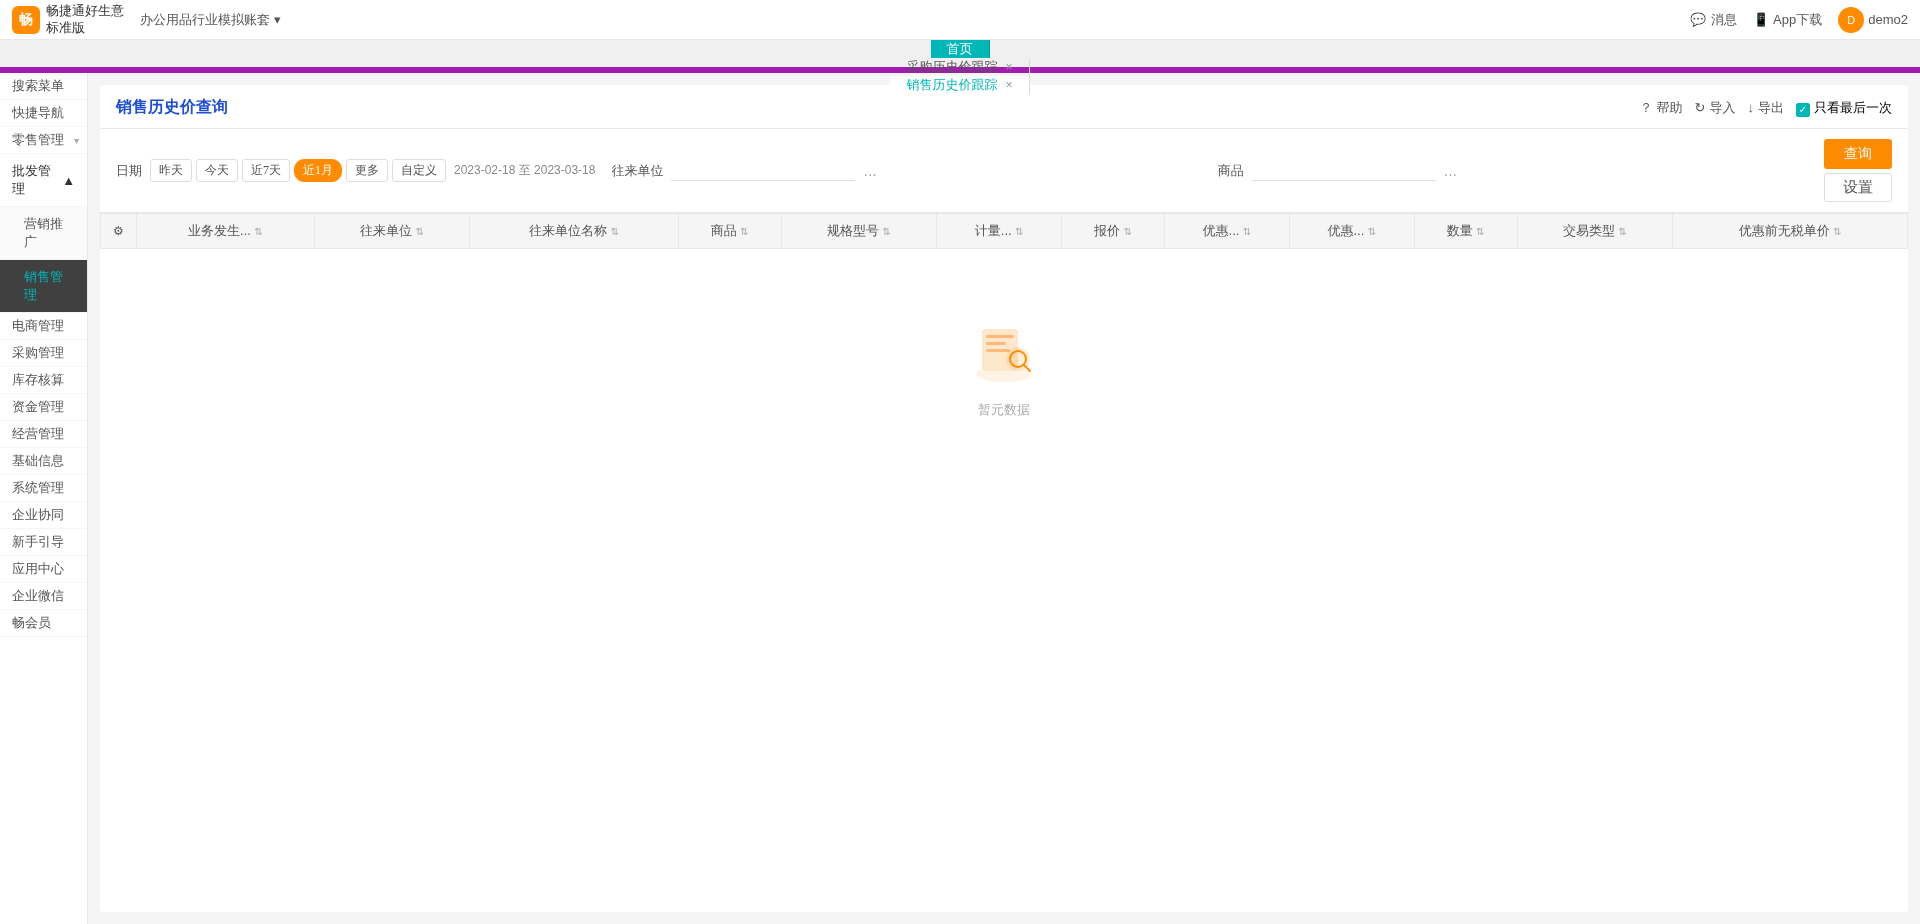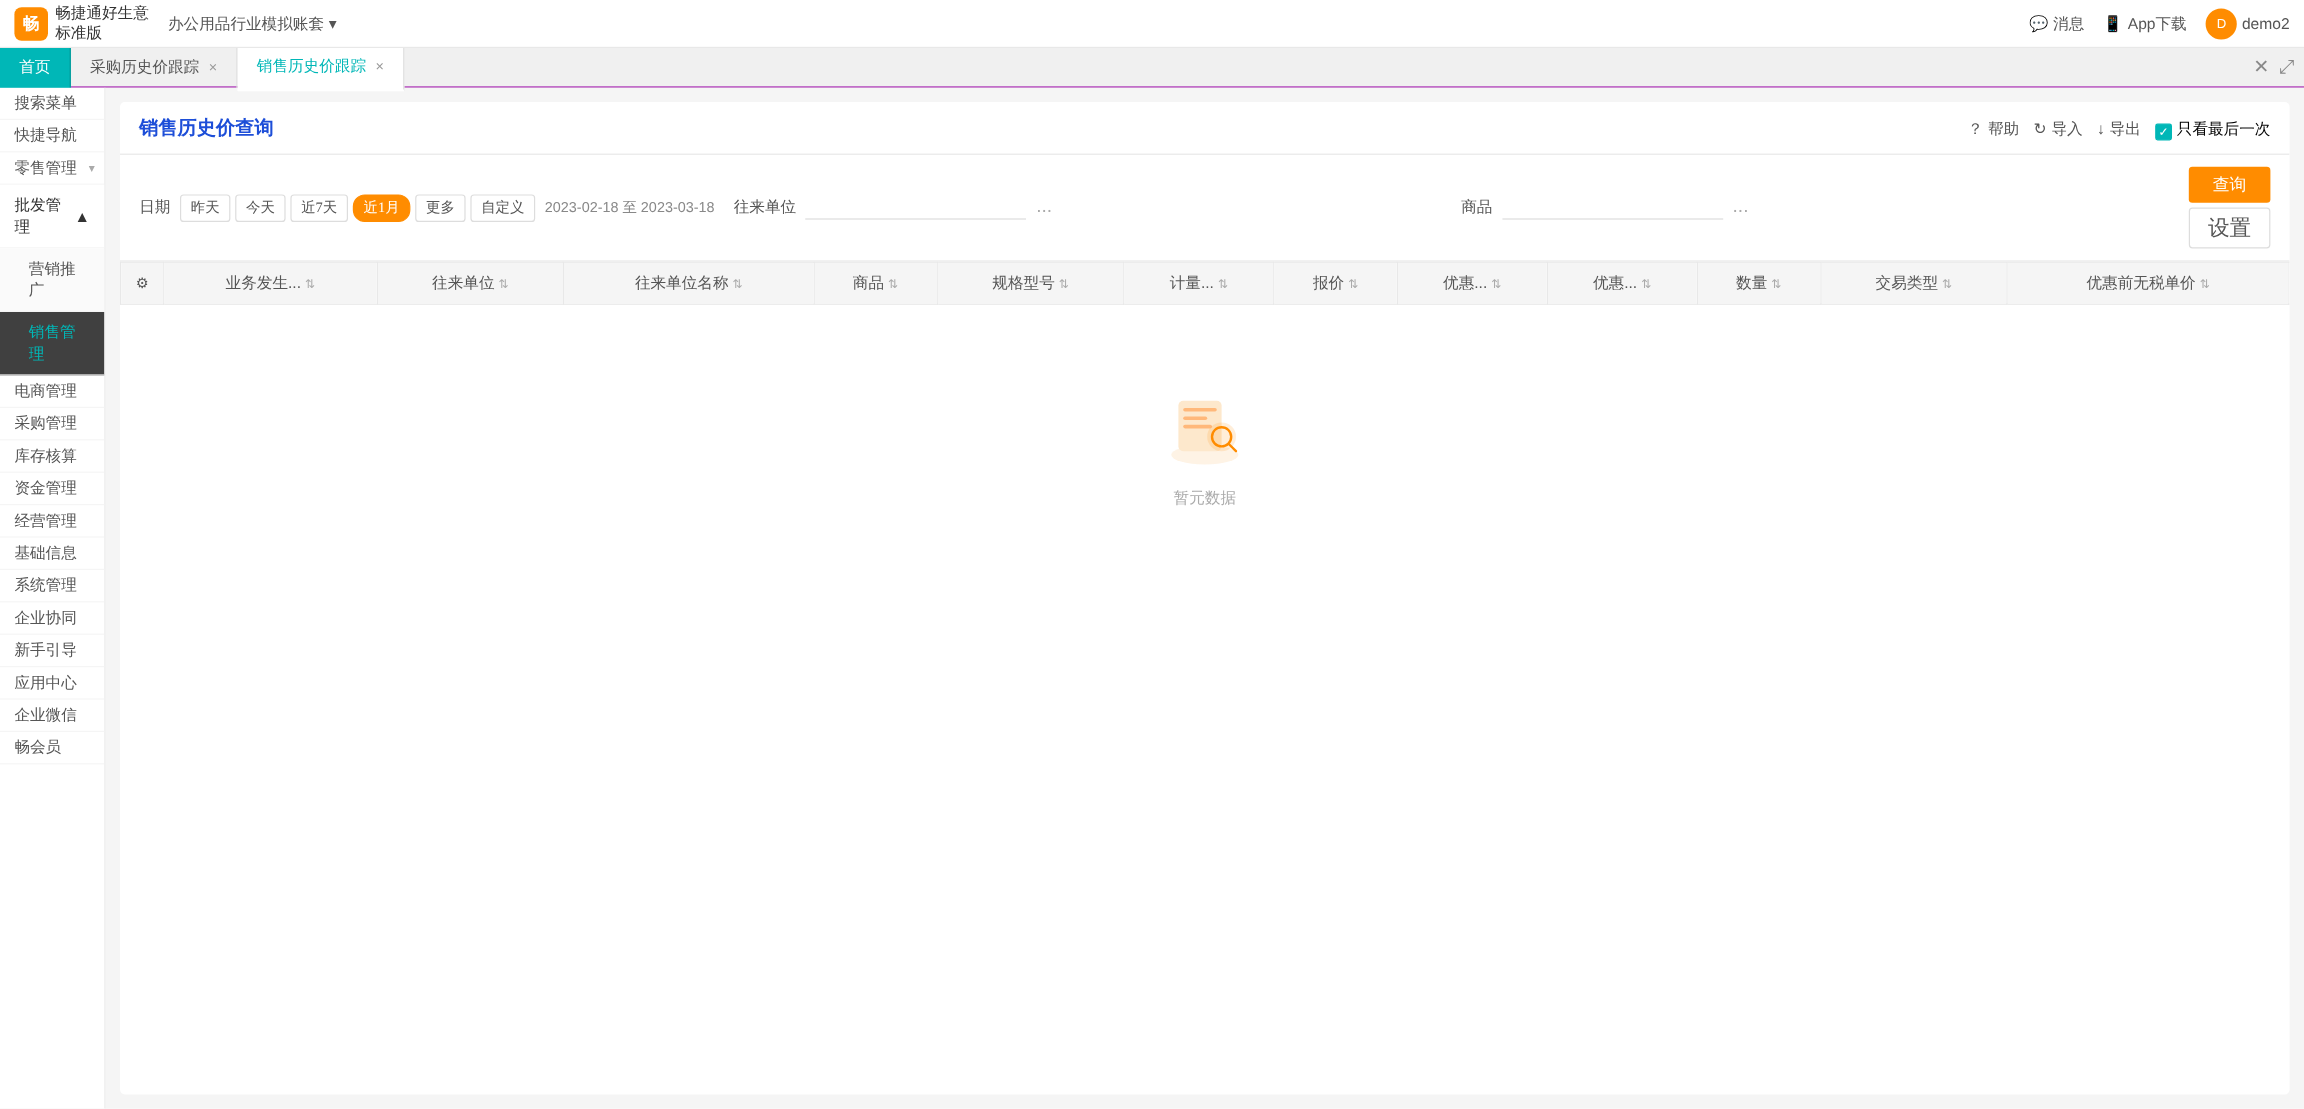--- a/index.html
+++ b/index.html
@@ -25,22 +25,23 @@
     .topbar-right { display: flex; align-items: center; gap: 16px; color: #555; }
     .topbar-right-item { display: flex; align-items: center; gap: 4px; cursor: pointer; }
     .avatar { width: 26px; height: 26px; background: #ff8c00; border-radius: 50%; display: flex; align-items: center; justify-content: center; color: #fff; font-size: 11px; }
 
     
     .tabbar {
       height: 33px;
       background: #f0f0f0;
       display: flex;
       align-items: center;
-      border-bottom: 1px solid #a21caf;
+      border-bottom: 6px solid #a21caf;
       padding: 0 0 0 0;
+      flex-direction: column;
     }
     .tab {
       height: 40px;
       padding: 0 16px;
       display: flex;
       align-items: center;
       gap: 6px;
       cursor: pointer;
       color: #555;
       border-right: 1px solid #ddd;
@@ -198,21 +199,21 @@
       font-size: 14px;
       white-space: nowrap;
     }
     .settings-btn {
       padding: 4px 12px;
       background: #fff;
       color: #555;
       border: 1px solid #ddd;
       border-radius: 3px;
       cursor: pointer;
-      font-size: 18px;
+      font-size: 15px;
     }
 
     
     .table-container { flex: 1; overflow: auto; }
     table { width: 100%; border-collapse: collapse; }
     thead { position: sticky; top: 0; z-index: 2; }
     th {
       background: #f5f5f5;
       border: 1px solid #e8e8e8;
       padding: 8px 6px;

